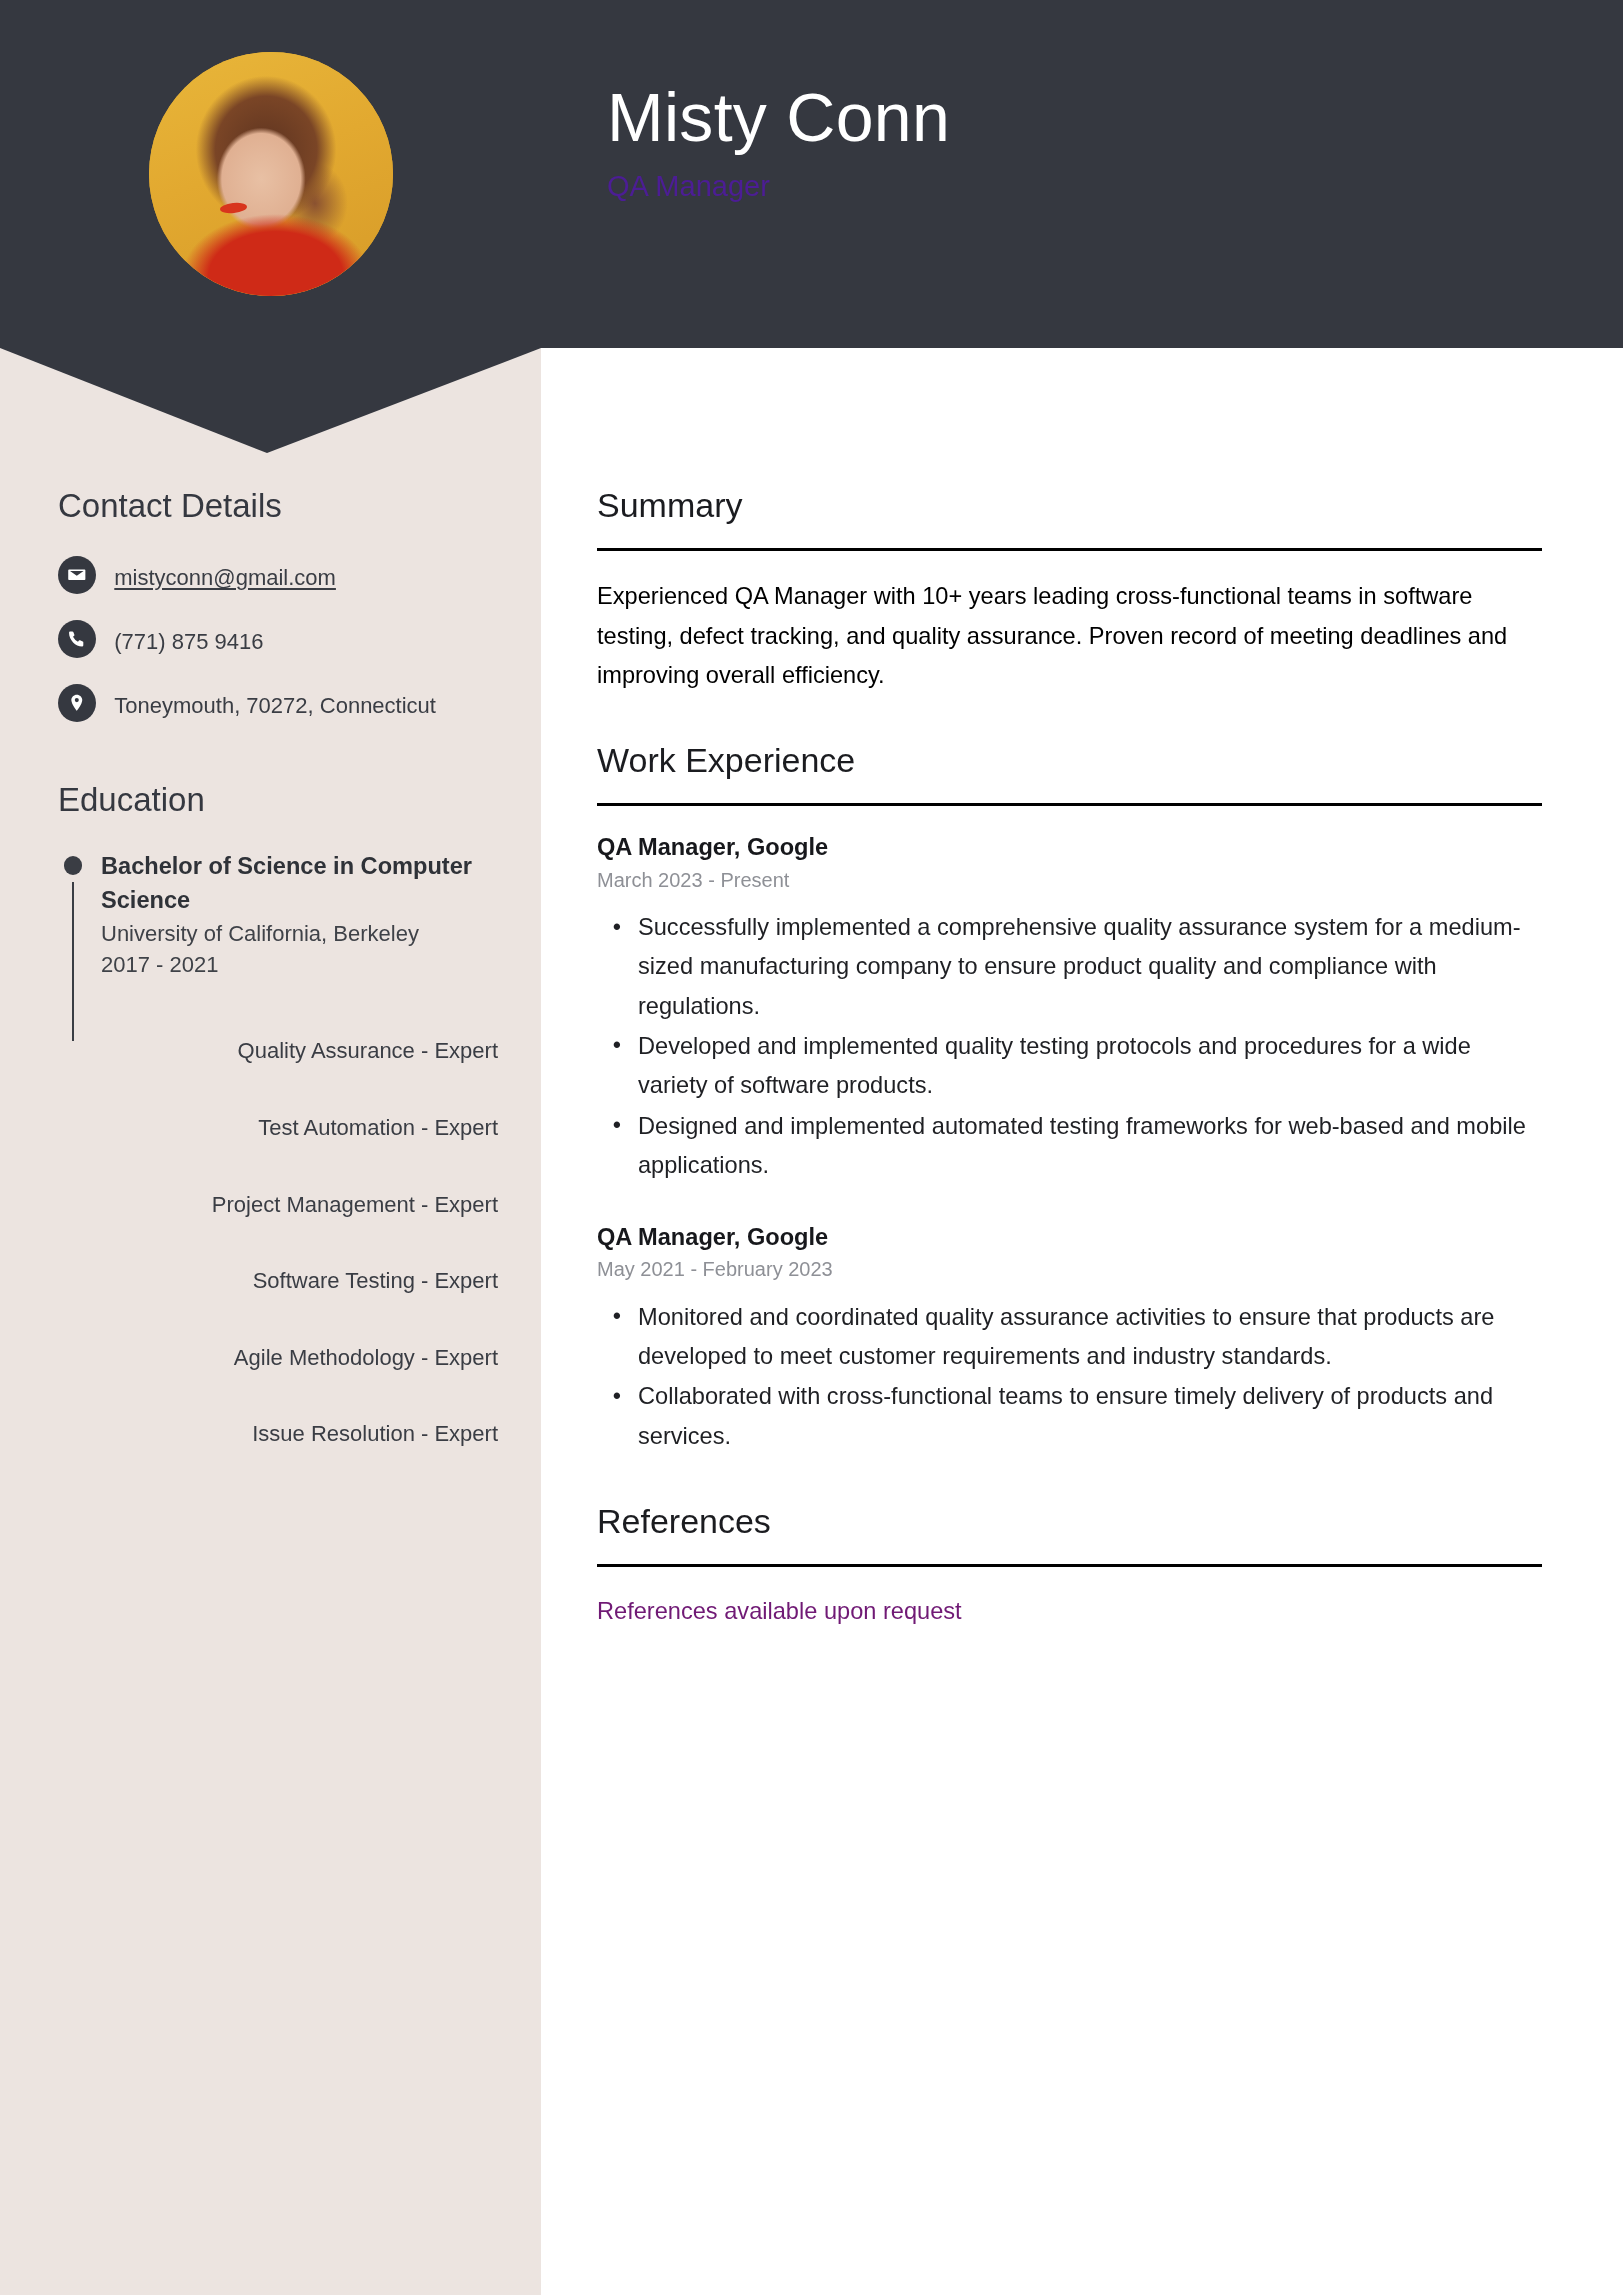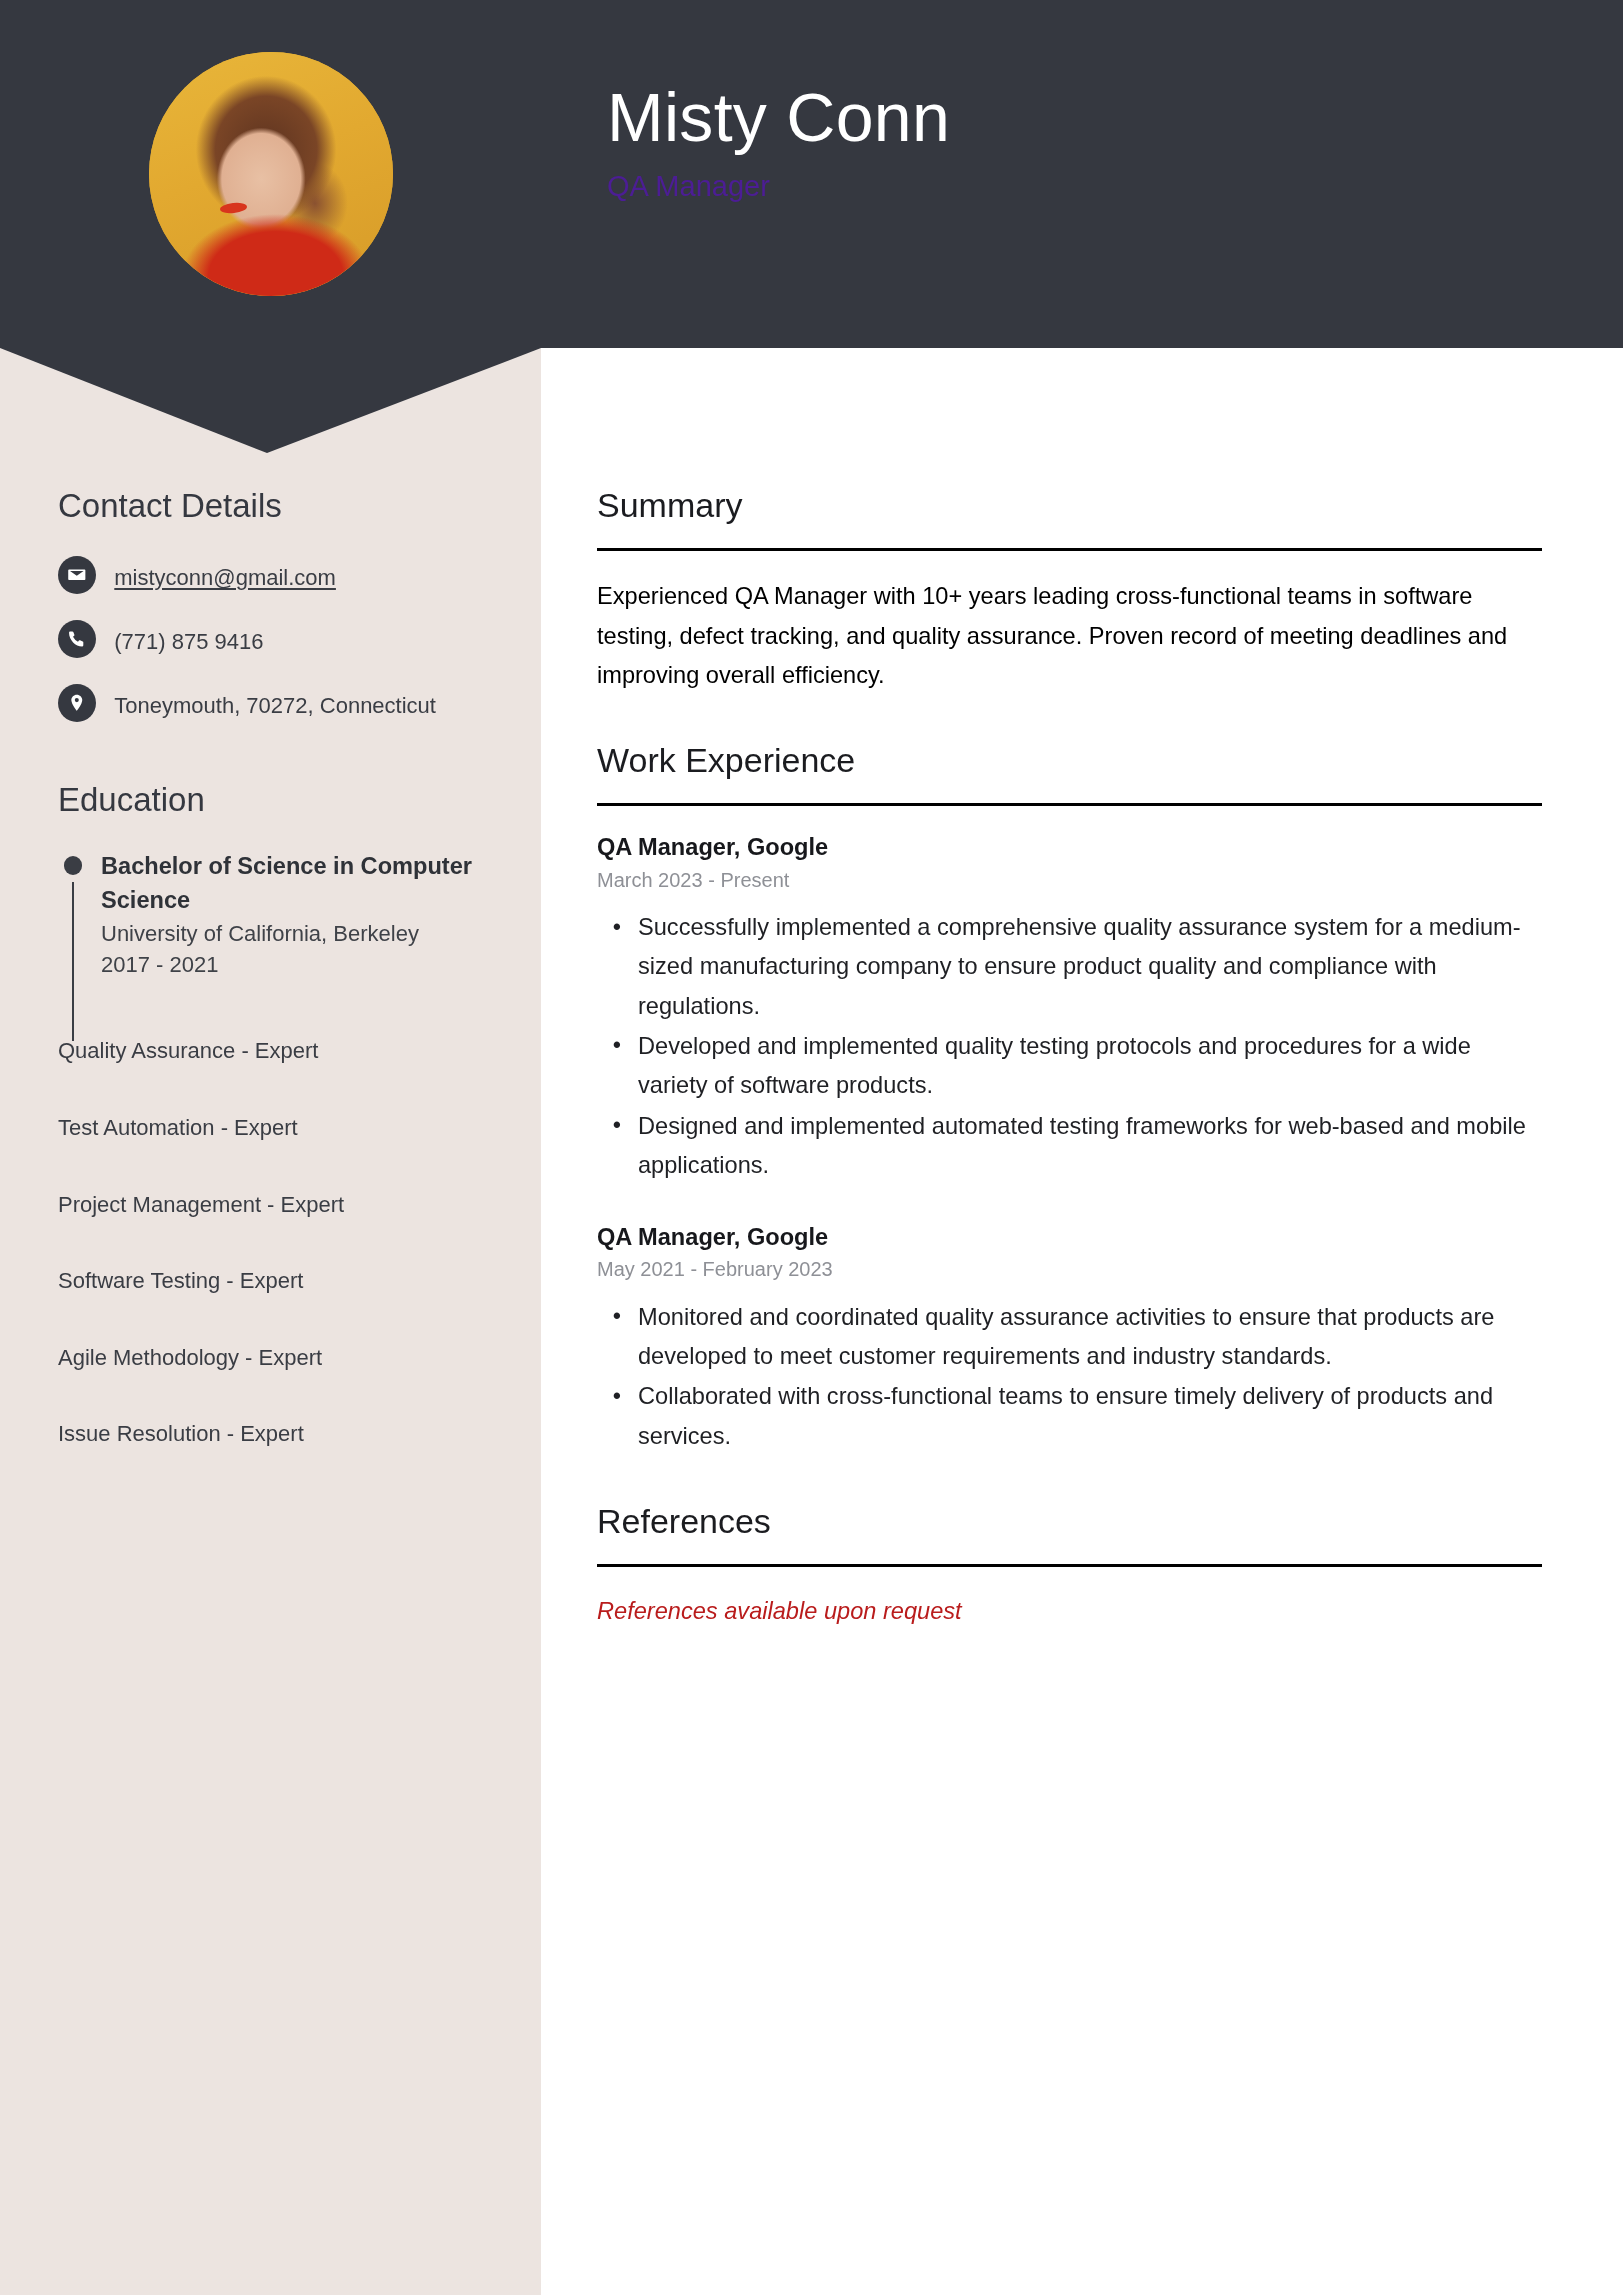--- a/index.html
+++ b/index.html
@@ -192,20 +192,21 @@
     line-height: 1.45;
   }
 
   
   .skills-list { margin: 0; }
   .skill-item {
     font-size: 22px;
     color: #3a3d44;
     line-height: 1.3;
     margin-bottom: 48px;
+    text-align: right;
   }
   .skill-item:last-child { margin-bottom: 0; }
 
   
   .main-content {
     position: absolute;
     left: 597px;
     top: 486px;
     width: 945px;
   }
@@ -265,23 +266,22 @@
     content: "\2022";
     position: absolute;
     left: 15.7px;
     top: -0.7px;
     font-size: 23.6px;
     color: #1f2024;
   }
 
   .refs-text {
     font-size: 23.6px;
-    color: #b91c1c;
+    color: #701a75;
     line-height: 1.6;
-    font-style: italic;
   }
 </style>
 </head>
 <body>
 
 <div id="resume-page">
 
   <div class="sidebar-bg"></div>
   <div class="header-band"></div>
   <div class="header-notch"></div>

